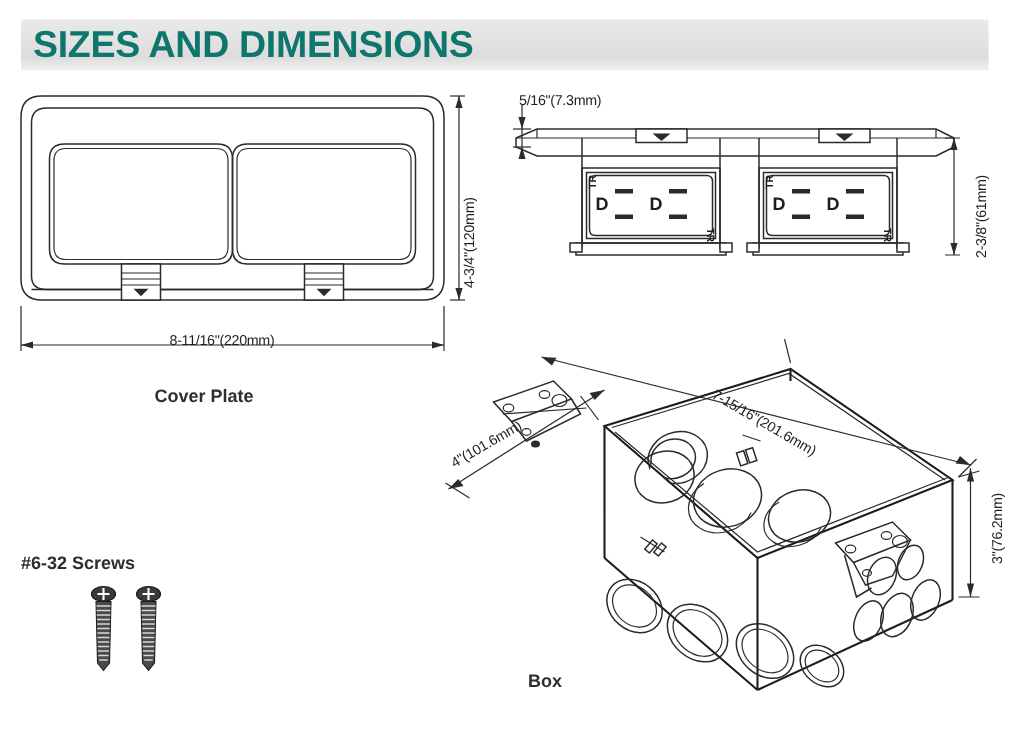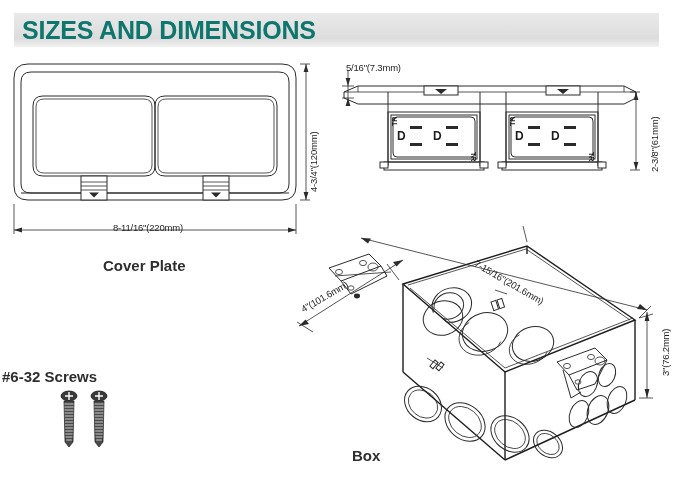--- a/index.html
+++ b/index.html
@@ -46,21 +46,21 @@
   .ln   { fill: none; stroke: #2b2b2b; stroke-width: 1; }
   .ln-t { fill: none; stroke: #2b2b2b; stroke-width: 0.8; }
   .ln-b { fill: none; stroke: #1d1d1d; stroke-width: 1.4; }
   .fillw{ fill: #ffffff; stroke: #2b2b2b; stroke-width: 1; }
   .fillk{ fill: #2b2b2b; stroke: none; }
   .dim  { fill: none; stroke: #2b2b2b; stroke-width: 0.8; }
 
   
   .part-label {
     position: absolute;
-    font-size: 15px;
+    font-size: 12px;
     font-weight: bold;
     color: #2e2e2e;
     white-space: nowrap;
   }
   .dim-label {
     position: absolute;
     font-size: 9.5px;
     color: #1f1f1f;
     white-space: nowrap;
     letter-spacing: -0.2px;
@@ -193,21 +193,21 @@
     <line class="dim" x1="290" y1="94" x2="300" y2="94"></line>
     <line class="dim" x1="296" y1="16" x2="296" y2="94"></line>
     <polygon class="fillk" points="296,16 293.6,24 298.4,24"></polygon>
     <polygon class="fillk" points="296,94 293.6,86 298.4,86"></polygon>
   </svg>
 </div>
 
 <div class="dim-label" style="left:346px; top:62px;">5/16"(7.3mm)</div>
 <div class="dim-label vert" style="left:649px; top:172px;">2-3/8"(61mm)</div>
 
-<div class="part-label" style="left:2px; top:368px;text-align:center;">#6-32 Screws</div>
+<div class="part-label" style="left:14px; top:368px;text-align:center;">#6-32 Screws</div>
 
 <div class="draw" style="left:57px; top:390px;">
   <svg width="60" height="62" viewBox="0 0 60 62">
 
     <g>
       <ellipse cx="12" cy="6" rx="8" ry="5" fill="#3a3a3a" stroke="#1d1d1d" stroke-width="0.8"></ellipse>
       <path d="M 12 2 L 12 10 M 8 6 L 16 6" stroke="#ffffff" stroke-width="1.4"></path>
       <path d="M 7 11 L 17 11 L 16 52 L 12 57 L 8 52 Z" fill="#4a4a4a" stroke="#1d1d1d" stroke-width="0.7"></path>
       <g stroke="#d8d8d8" stroke-width="0.9">
         <line x1="7.3" y1="14" x2="16.7" y2="14"></line>

